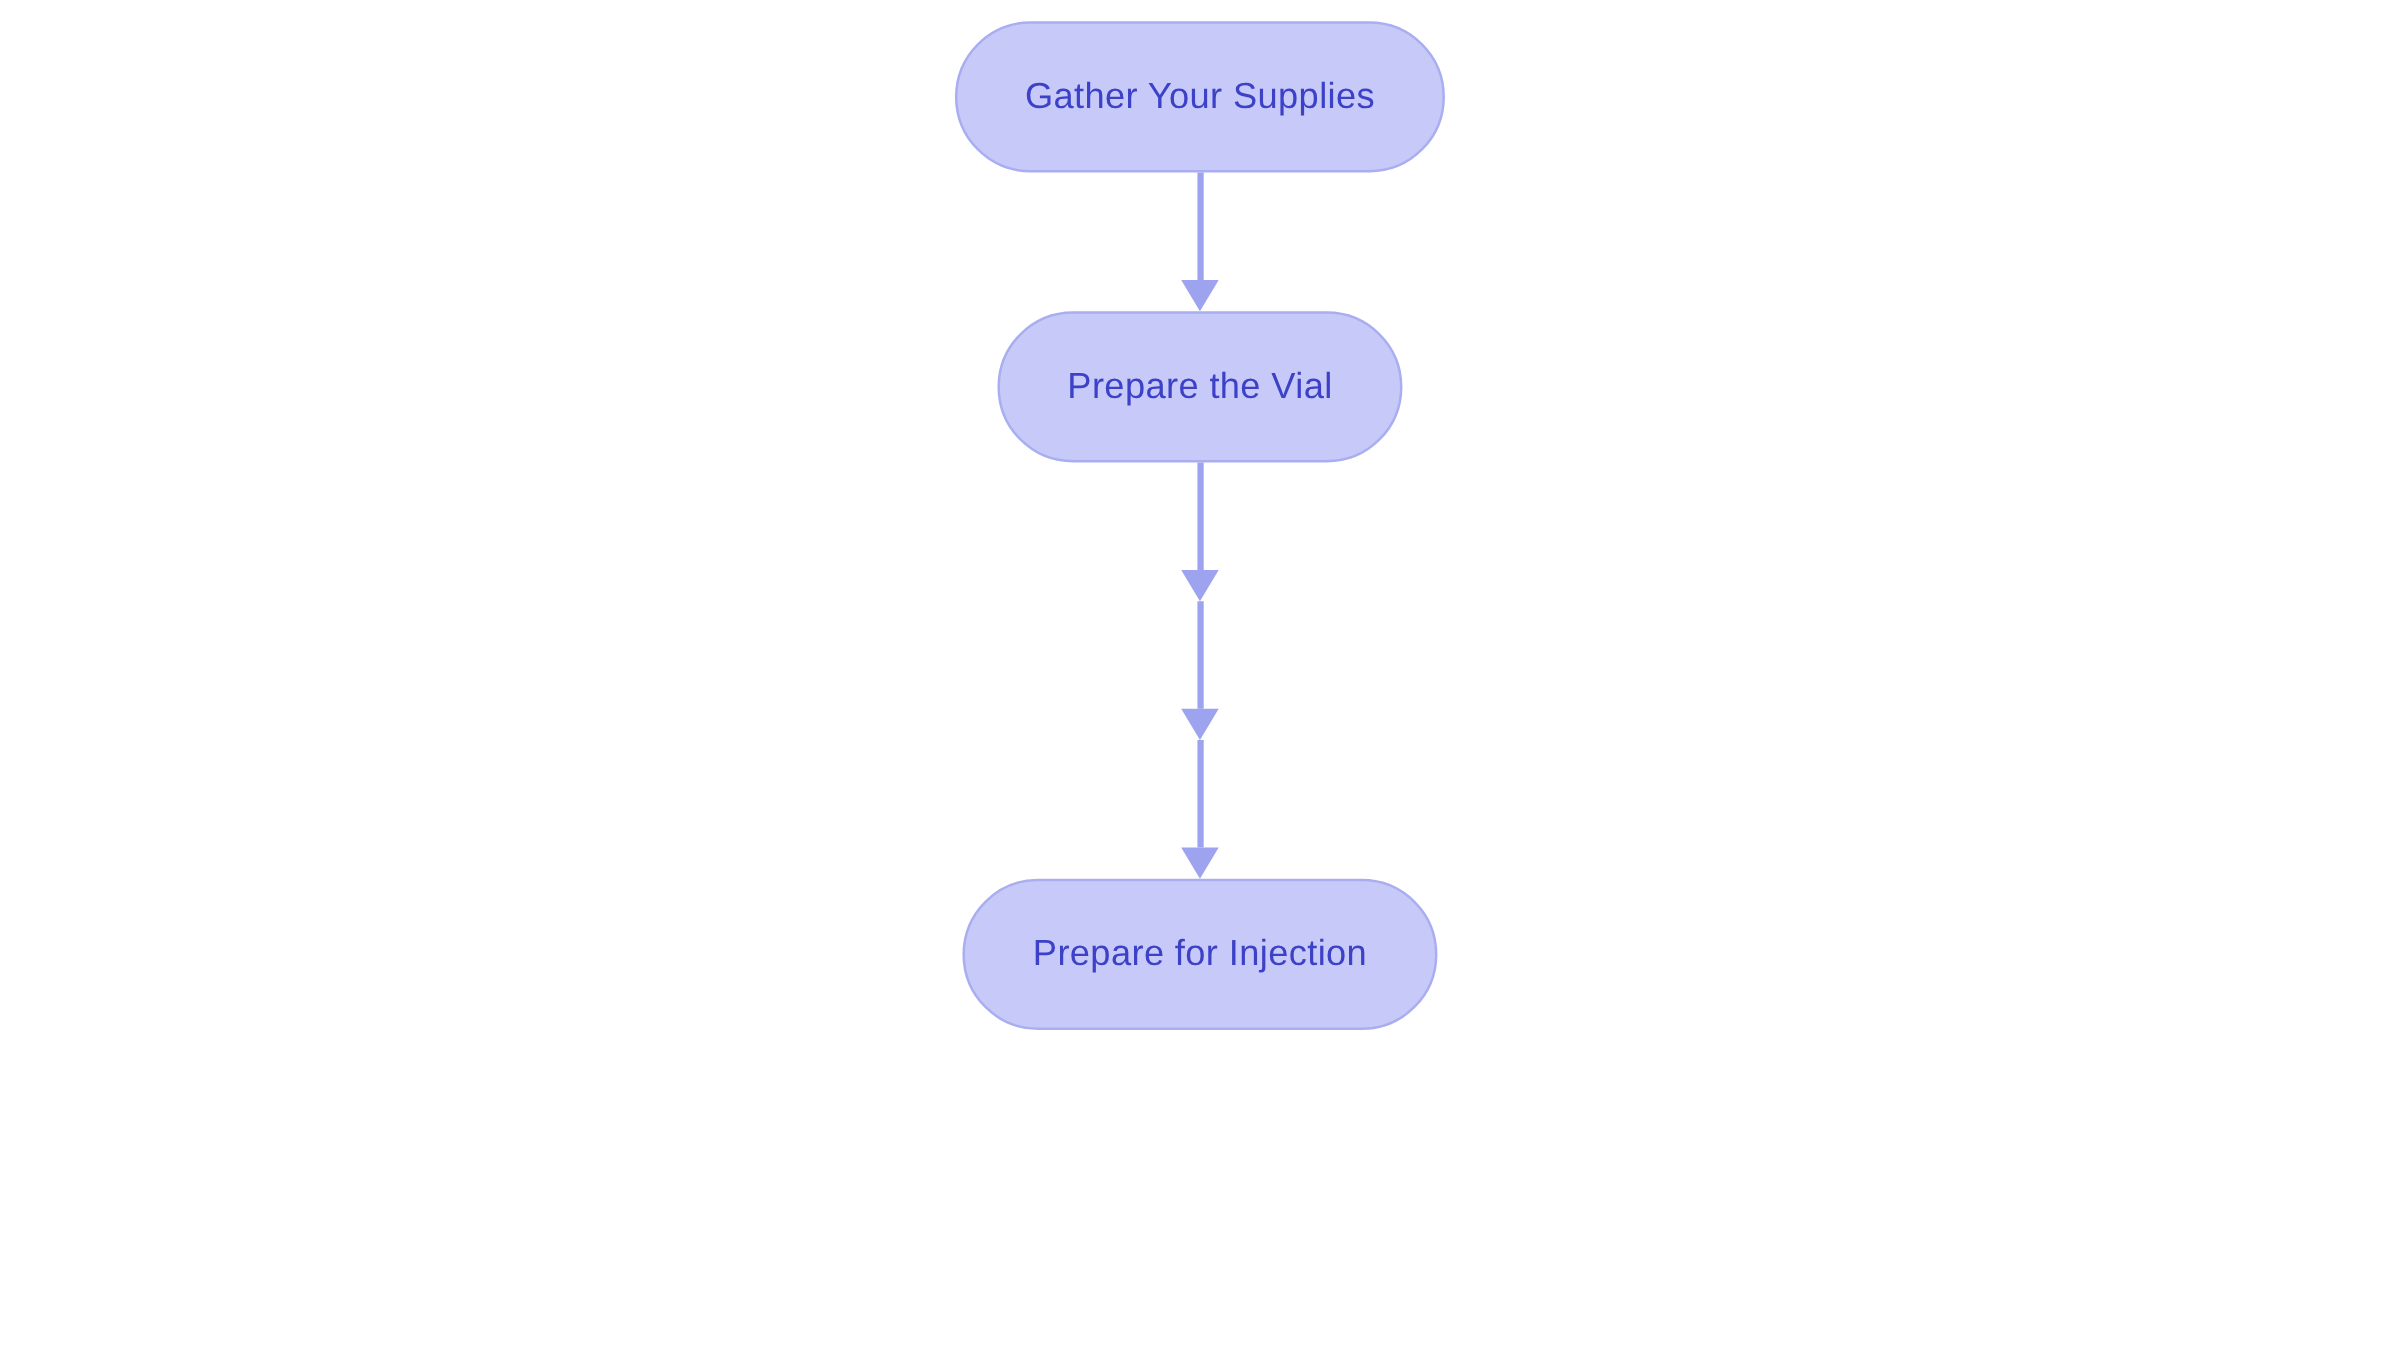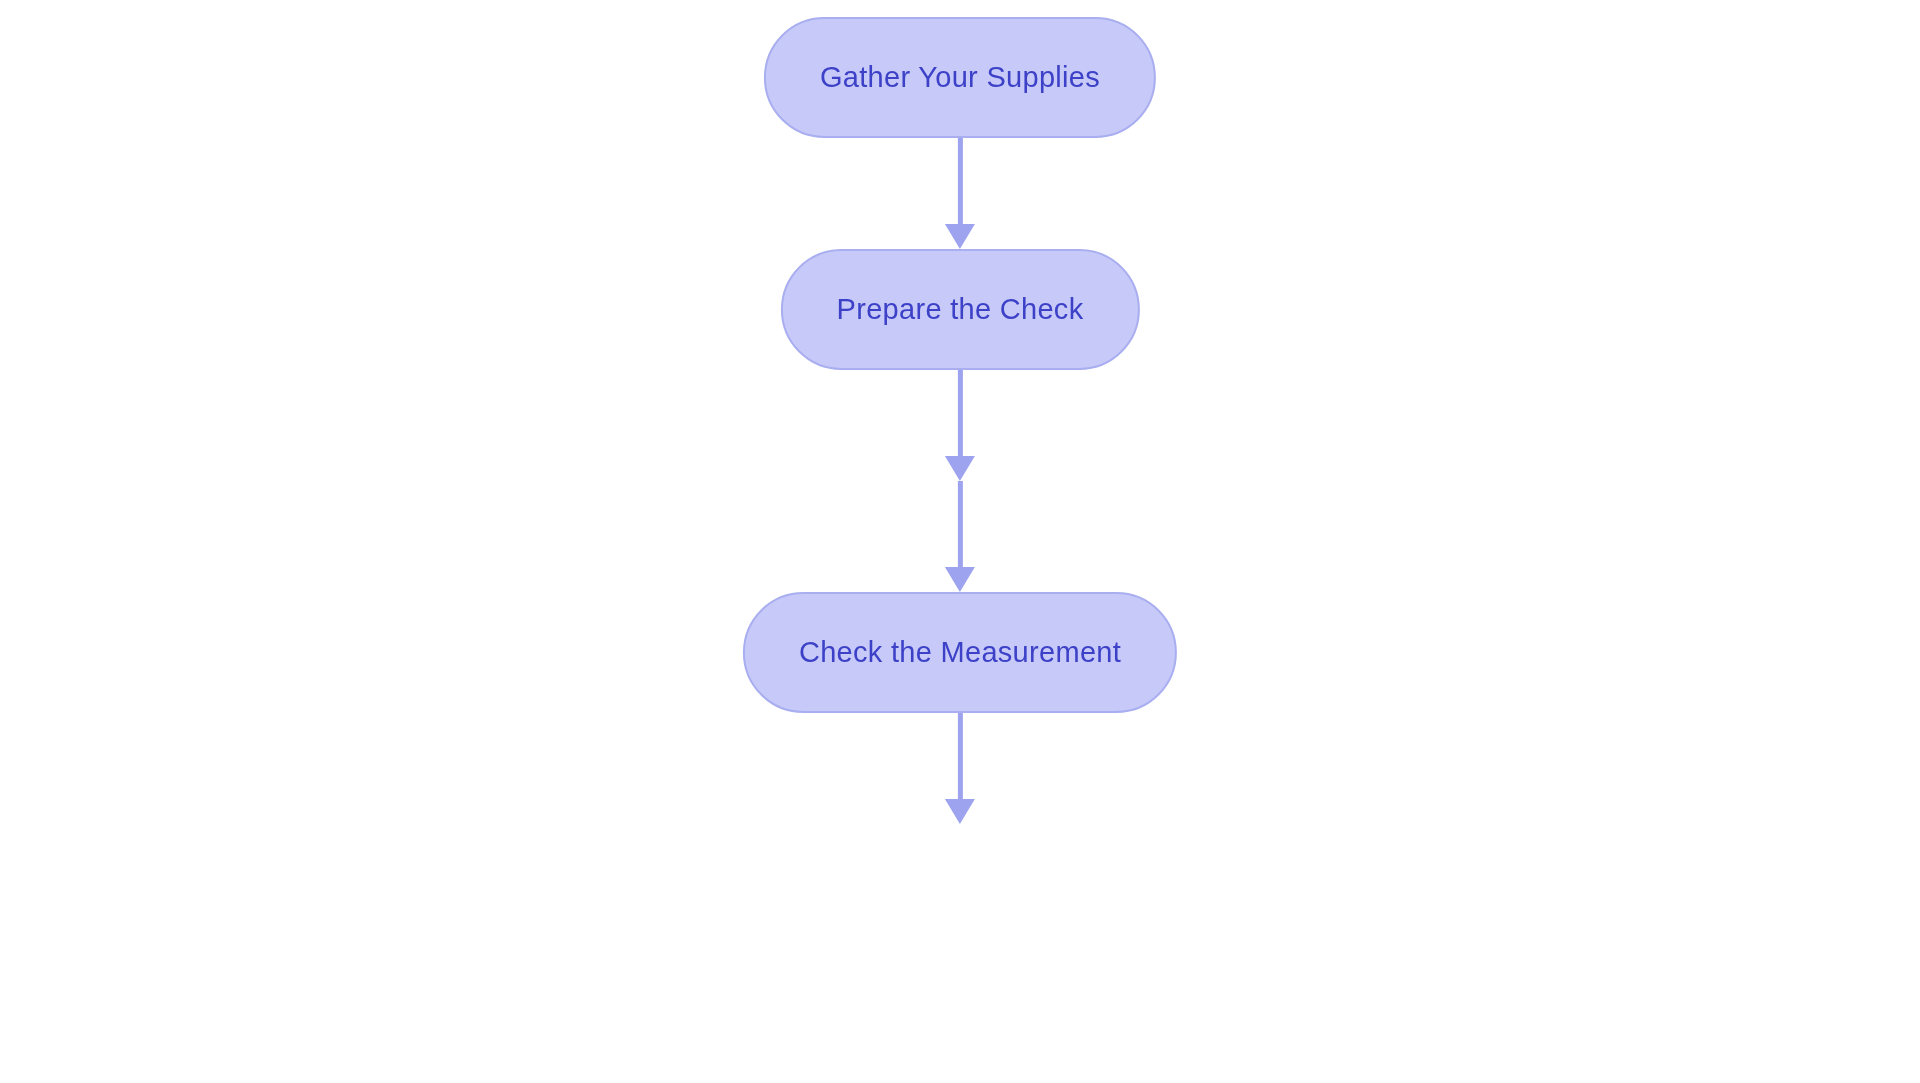--- a/index.html
+++ b/index.html
@@ -68,37 +68,37 @@
   <div class="node">
     <span>Gather Your Supplies</span>
   </div>
 
   <div class="arrow">
     <div class="shaft"></div>
     <div class="head"></div>
   </div>
 
   <div class="node">
-    <span>Prepare the Check</span>
+    <span>Prepare the Vial</span>
   </div>
 
   <div class="arrow">
     <div class="shaft"></div>
     <div class="head"></div>
   </div>
 
 
   <div class="arrow">
     <div class="shaft"></div>
     <div class="head"></div>
   </div>
 
-  <div class="node">
-    <span>Check the Measurement</span>
-  </div>
 
   <div class="arrow">
     <div class="shaft"></div>
     <div class="head"></div>
   </div>
 
+  <div class="node">
+    <span>Prepare for Injection</span>
+  </div>
 
 </div>
 
 </body></html>

